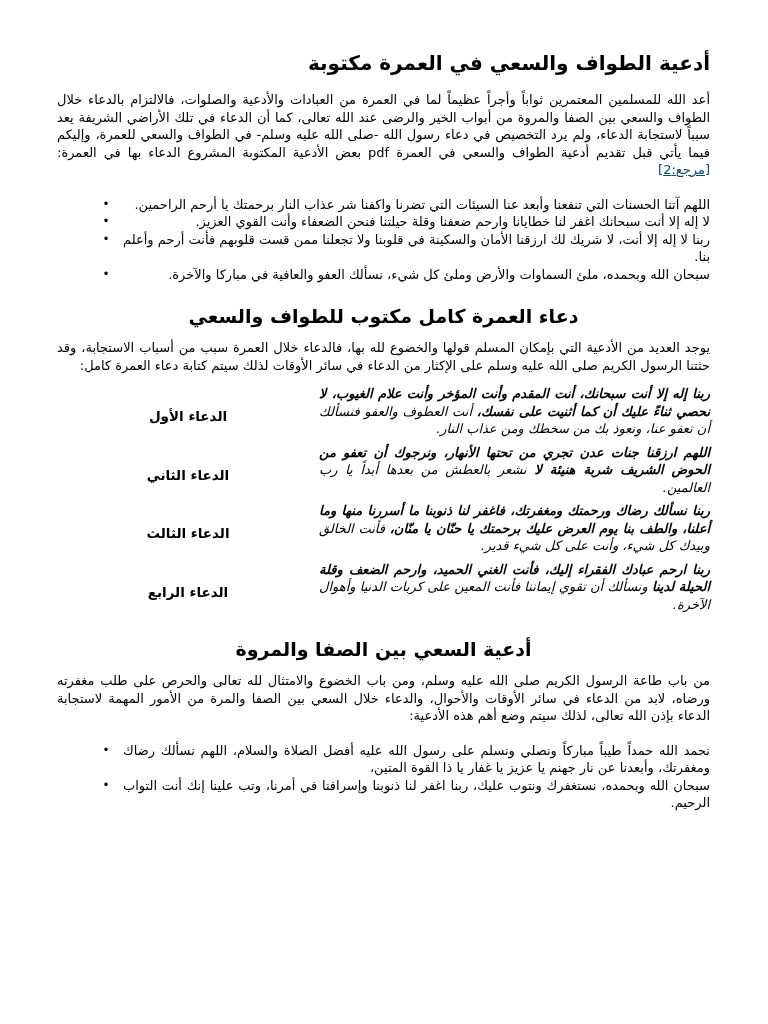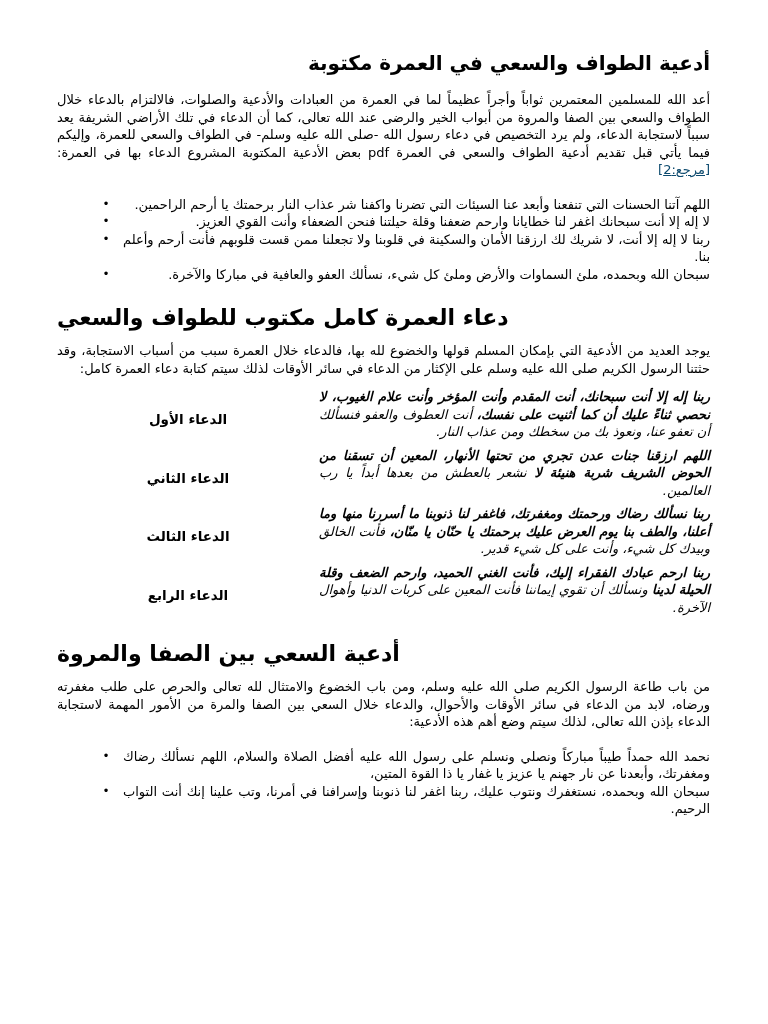--- a/index.html
+++ b/index.html
@@ -17,22 +17,22 @@
   }
   .h1 {
     direction: rtl;
     text-align: right;
     font-size: 20px;
     font-weight: bold;
     margin: 0 0 16px 0;
   }
   .h2 {
     direction: rtl;
-    text-align: left;
-    font-size: 22px;
+    text-align: center;
+    font-size: 19px;
     font-weight: bold;
     margin: 22px 0 0 0;
   }
   .para {
     direction: rtl;
     text-align: justify;
     font-size: 13px;
     line-height: 17.5px;
     margin: 12px 0 0 0;
   }
@@ -129,21 +129,21 @@
   <div class="dua-table">
     <div class="dua-row">
       <div class="dua-label">الدعاء الأول</div>
       <div class="dua-text">
         <span class="bold">ربنا إله إلا أنت سبحانك، أنت المقدم وأنت المؤخر وأنت علام الغيوب، لا نحصي ثناءً عليك أن كما أثنيت على نفسك،</span> <span>أنت العطوف والعفو فنسألك أن تعفو عنا، ونعوذ بك من سخطك ومن عذاب النار.</span>
       </div>
     </div>
     <div class="dua-row">
       <div class="dua-label">الدعاء الثاني</div>
       <div class="dua-text">
-        <span class="bold">اللهم ارزقنا جنات عدن تجري من تحتها الأنهار، المعين أن تسقنا من الحوض الشريف شربة هنيئة لا</span> <span>نشعر بالعطش من بعدها أبداً يا رب العالمين.</span>
+        <span class="bold">اللهم ارزقنا جنات عدن تجري من تحتها الأنهار، ونرجوك أن تعفو من الحوض الشريف شربة هنيئة لا</span> <span>نشعر بالعطش من بعدها أبداً يا رب العالمين.</span>
       </div>
     </div>
     <div class="dua-row">
       <div class="dua-label">الدعاء الثالث</div>
       <div class="dua-text">
         <span class="bold">ربنا نسألك رضاك ورحمتك ومغفرتك، فاغفر لنا ذنوبنا ما أسررنا منها وما أعلنا، والطف بنا يوم العرض عليك برحمتك يا حنّان يا منّان،</span> <span>فأنت الخالق وبيدك كل شيء، وأنت على كل شيء قدير.</span>
       </div>
     </div>
     <div class="dua-row">
       <div class="dua-label">الدعاء الرابع</div>

